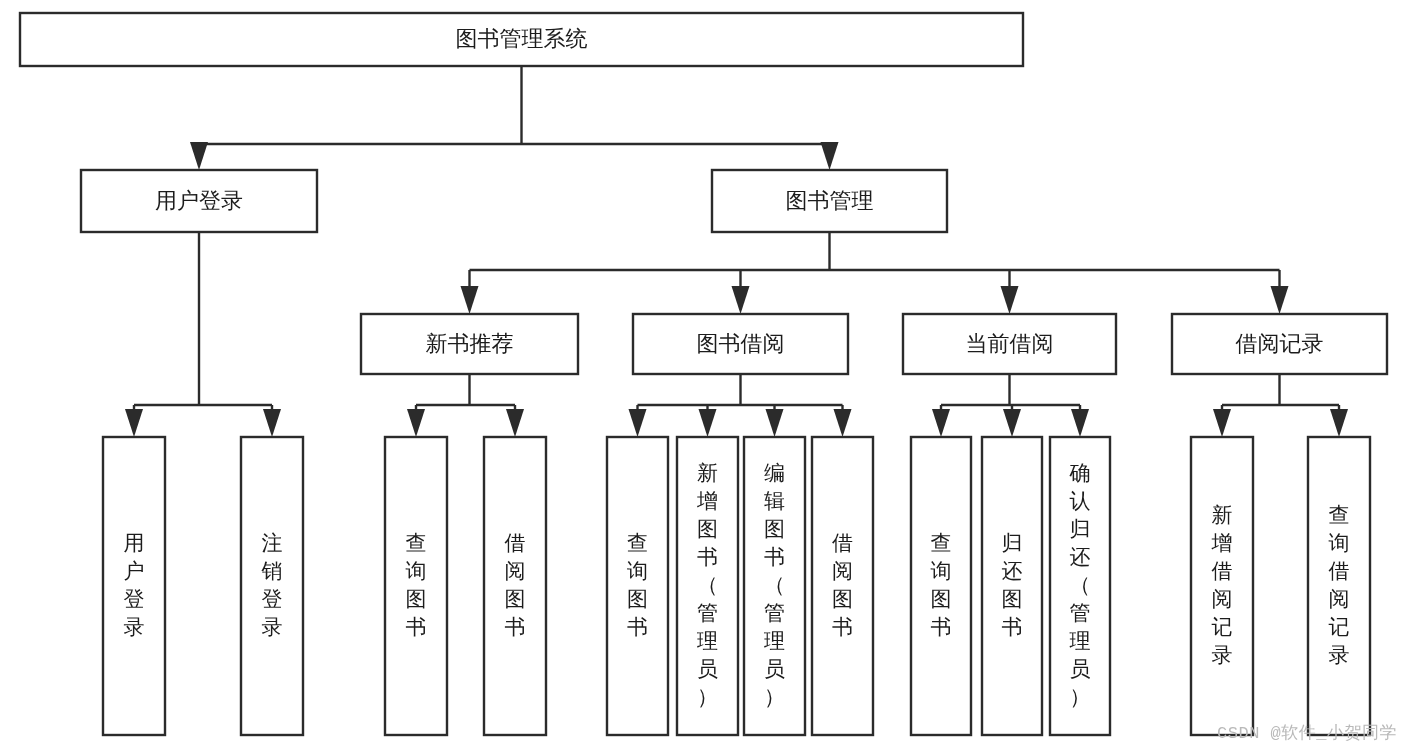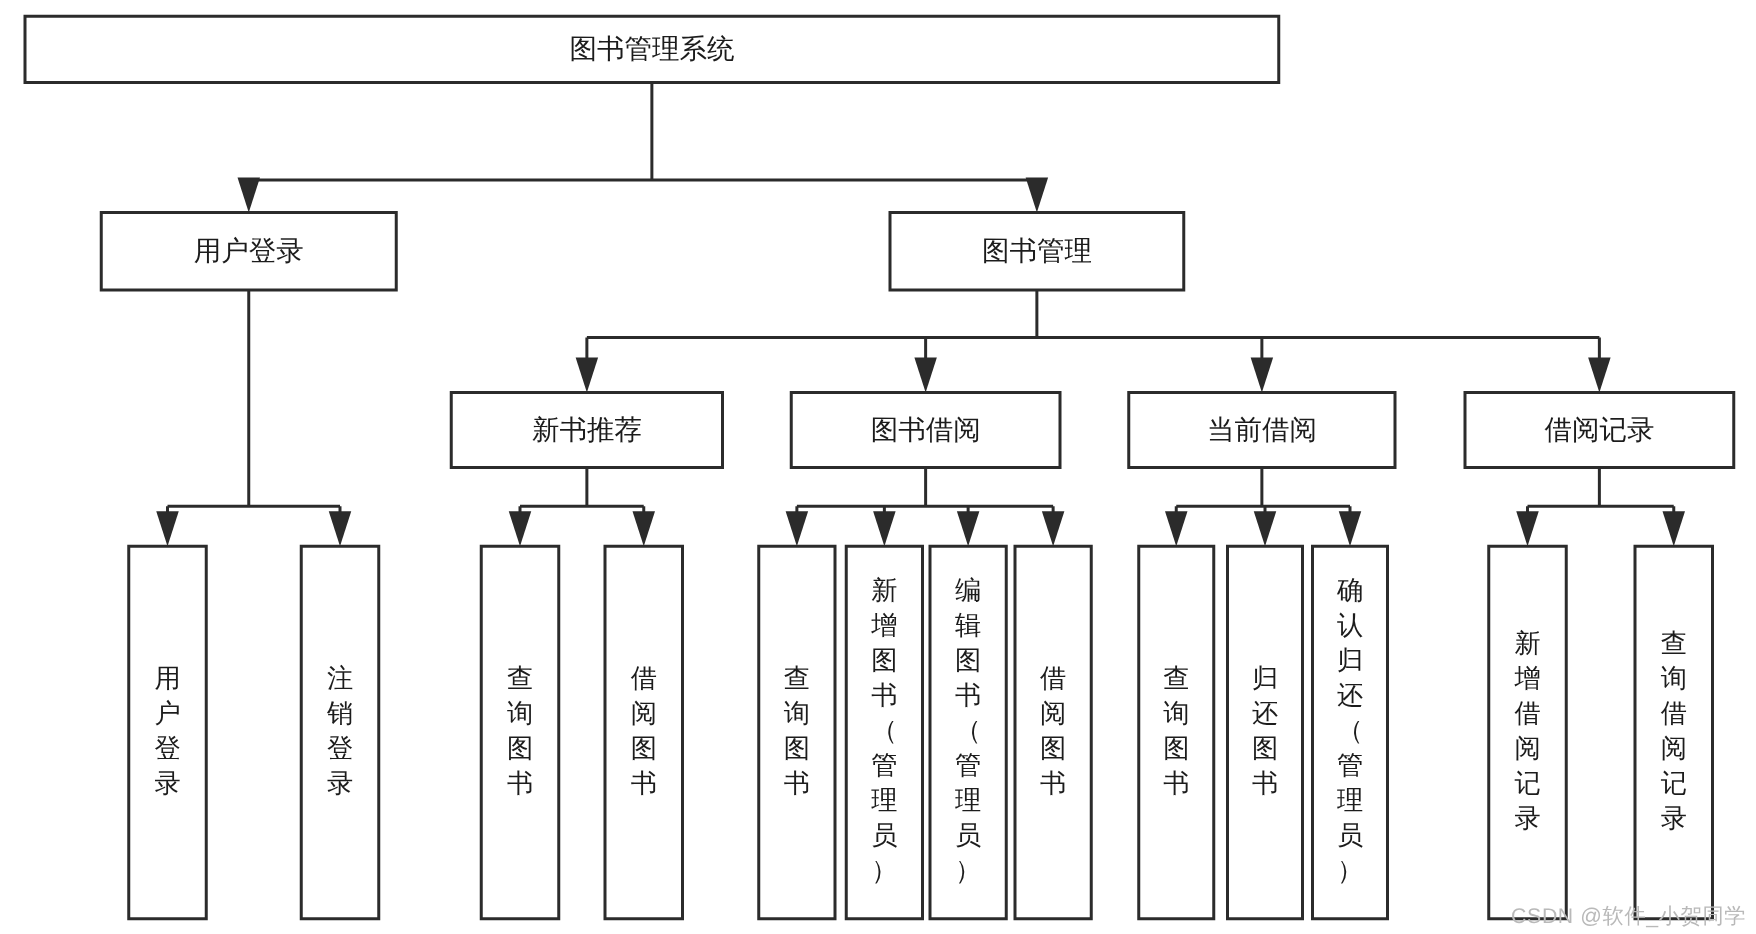--- a/index.html
+++ b/index.html
@@ -52,21 +52,21 @@
   .node-label-vertical {
     fill: #1c1c1c;
     font-family: "Liberation Sans", "DejaVu Sans", sans-serif;
     font-size: 21px;
     text-anchor: middle;
   }
   .watermark-text {
     position: absolute;
     right: 8px;
     bottom: 3px;
-    font-family: Liberation Sans, sans-serif;
+    font-family: Liberation Mono, monospace;
     font-size: 17px;
     color: #b9b9b9;
     letter-spacing: 0.5px;
     white-space: nowrap;
     user-select: none;
   }
 </style>
 </head>
 <body>
 

